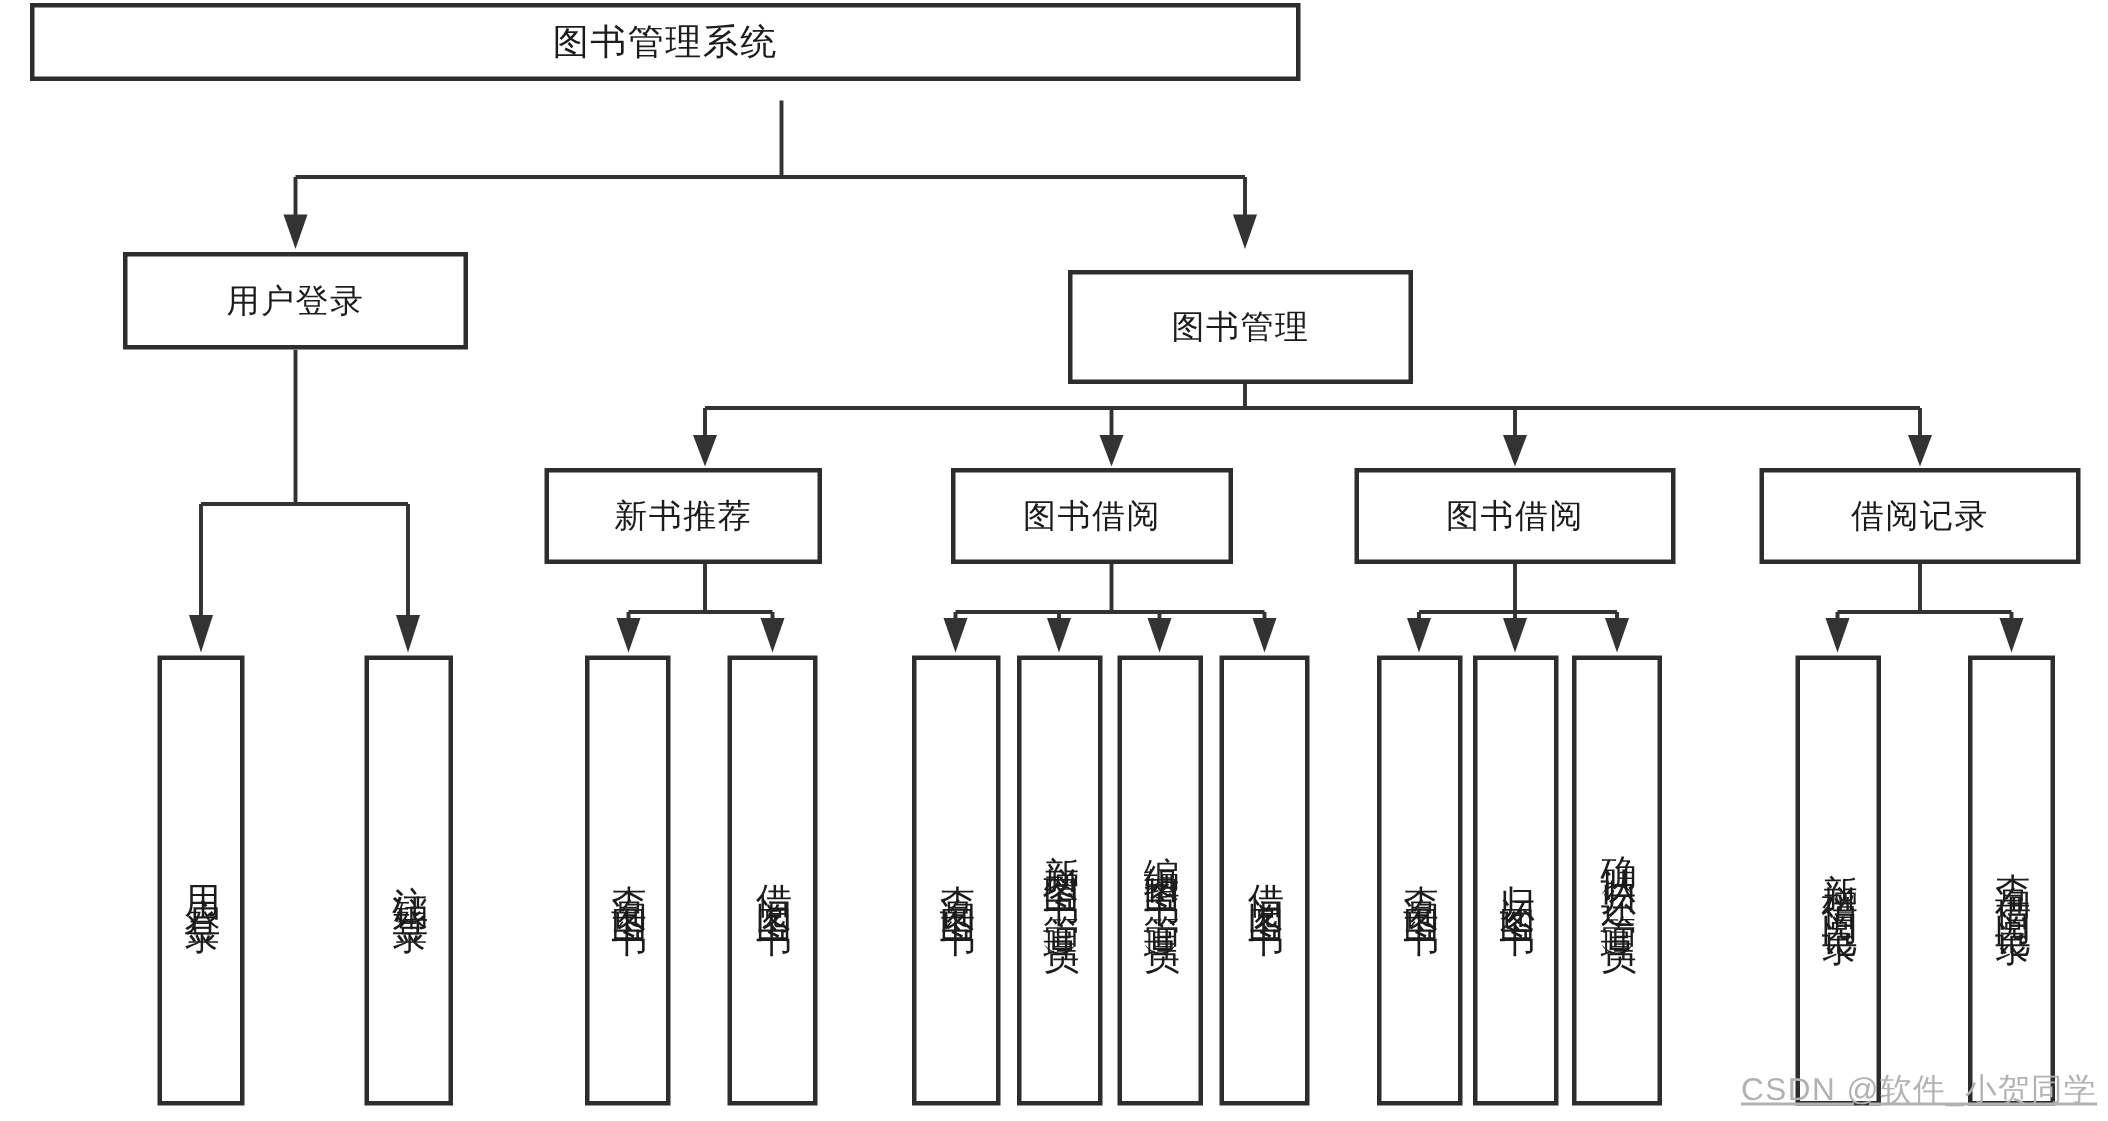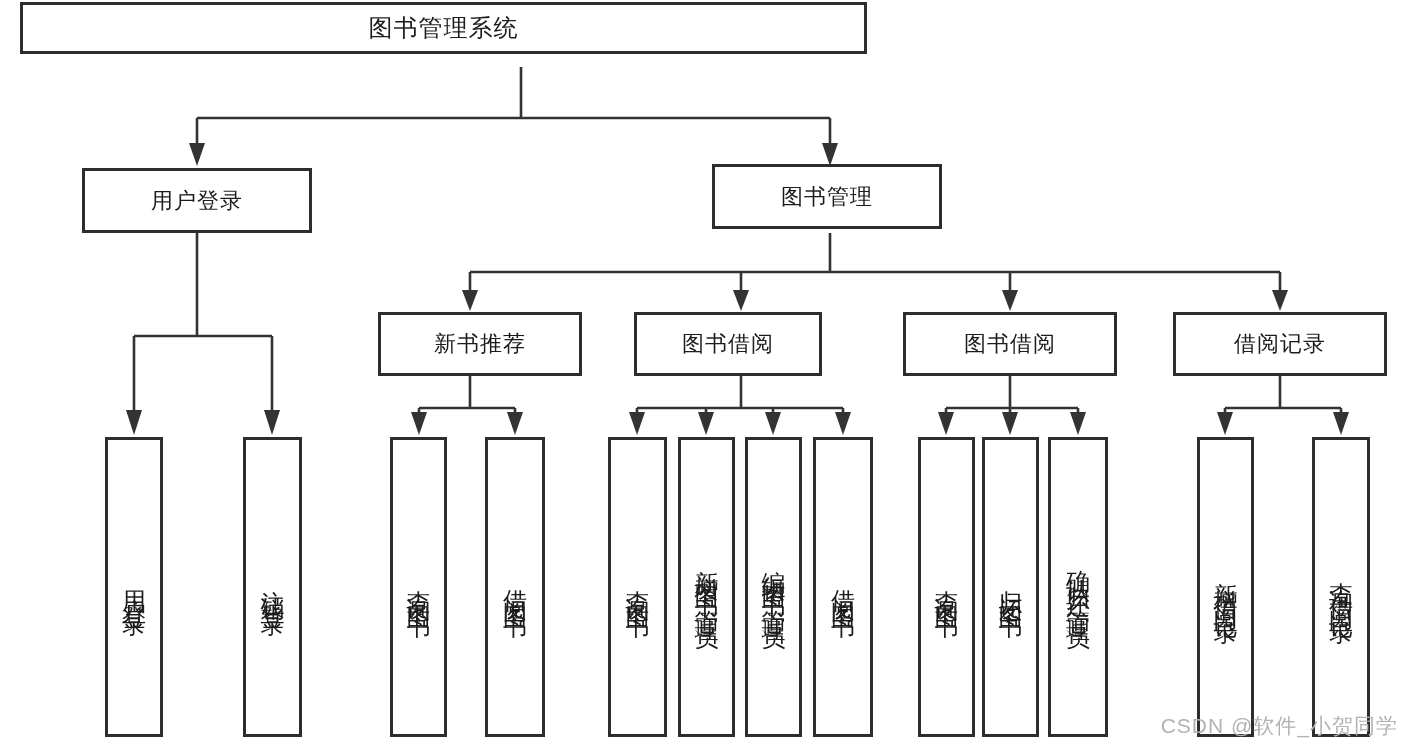--- a/index.html
+++ b/index.html
@@ -9,21 +9,21 @@
   .connector path{stroke:var(--line_color,#333);stroke-width:2.6;fill:none;}
   .connector polygon{fill:var(--line_color,#333);stroke:none;}
   .box{position:absolute;box-sizing:border-box;border:3px solid var(--border_color,#2d2d2d);
        background:#fff;display:flex;align-items:center;justify-content:center;
        color:var(--text_color,#1c1c1e);}
   .hbox{font-size:22px;letter-spacing:1px;white-space:nowrap;}
   .rootbox{font-size:24px;}
   .vbox{writing-mode:vertical-rl;text-orientation:mixed;font-size:24px;letter-spacing:8px;
         line-height:1;display:flex;align-items:center;justify-content:center;overflow:hidden;}
   .watermark{position:absolute;right:7px;bottom:7px;font-size:21px;letter-spacing:1px;
-             color:var(--watermark_color,#b5b5b9);z-index:10;white-space:nowrap;}
+             color:var(--watermark_color,#b5b5b9);z-index:10;white-space:nowrap;text-decoration:underline;}
 </style>
 </head>
 <body>
 
 <div class="canvas">
 
   <svg class="connector" viewBox="0 0 1405 747" xmlns="http://www.w3.org/2000/svg">
     <path d="
       M521,67 V118
       M197,118 H830
@@ -55,23 +55,23 @@
     <polygon points="946,435 938,412 954,412"></polygon>
     <polygon points="1010,435 1002,412 1018,412"></polygon>
     <polygon points="1078,435 1070,412 1086,412"></polygon>
     <polygon points="1225,435 1217,412 1233,412"></polygon>
     <polygon points="1341,435 1333,412 1349,412"></polygon>
   </svg>
 
   <div class="box hbox rootbox" style="left:20px;top:2px;width:847px;height:52px;">图书管理系统</div>
 
   <div class="box hbox" style="left:82px;top:168px;width:230px;height:65px;">用户登录</div>
-  <div class="box hbox" style="left:712px;top:164px;width:230px;height:65px;">图书管理</div>
+  <div class="box hbox" style="left:712px;top:180px;width:230px;height:76px;">图书管理</div>
 
-  <div class="box hbox" style="left:378px;top:312px;width:204px;height:64px;">新书推荐</div>
+  <div class="box hbox" style="left:363px;top:312px;width:185px;height:64px;">新书推荐</div>
   <div class="box hbox" style="left:634px;top:312px;width:188px;height:64px;">图书借阅</div>
   <div class="box hbox" style="left:903px;top:312px;width:214px;height:64px;">图书借阅</div>
   <div class="box hbox" style="left:1173px;top:312px;width:214px;height:64px;">借阅记录</div>
 
   <div class="box vbox" style="left:105px;top:437px;width:58px;height:300px;">用户登录</div>
   <div class="box vbox" style="left:243px;top:437px;width:59px;height:300px;">注销登录</div>
 
   <div class="box vbox" style="left:390px;top:437px;width:57px;height:300px;">查询图书</div>
   <div class="box vbox" style="left:485px;top:437px;width:60px;height:300px;">借阅图书</div>
 

